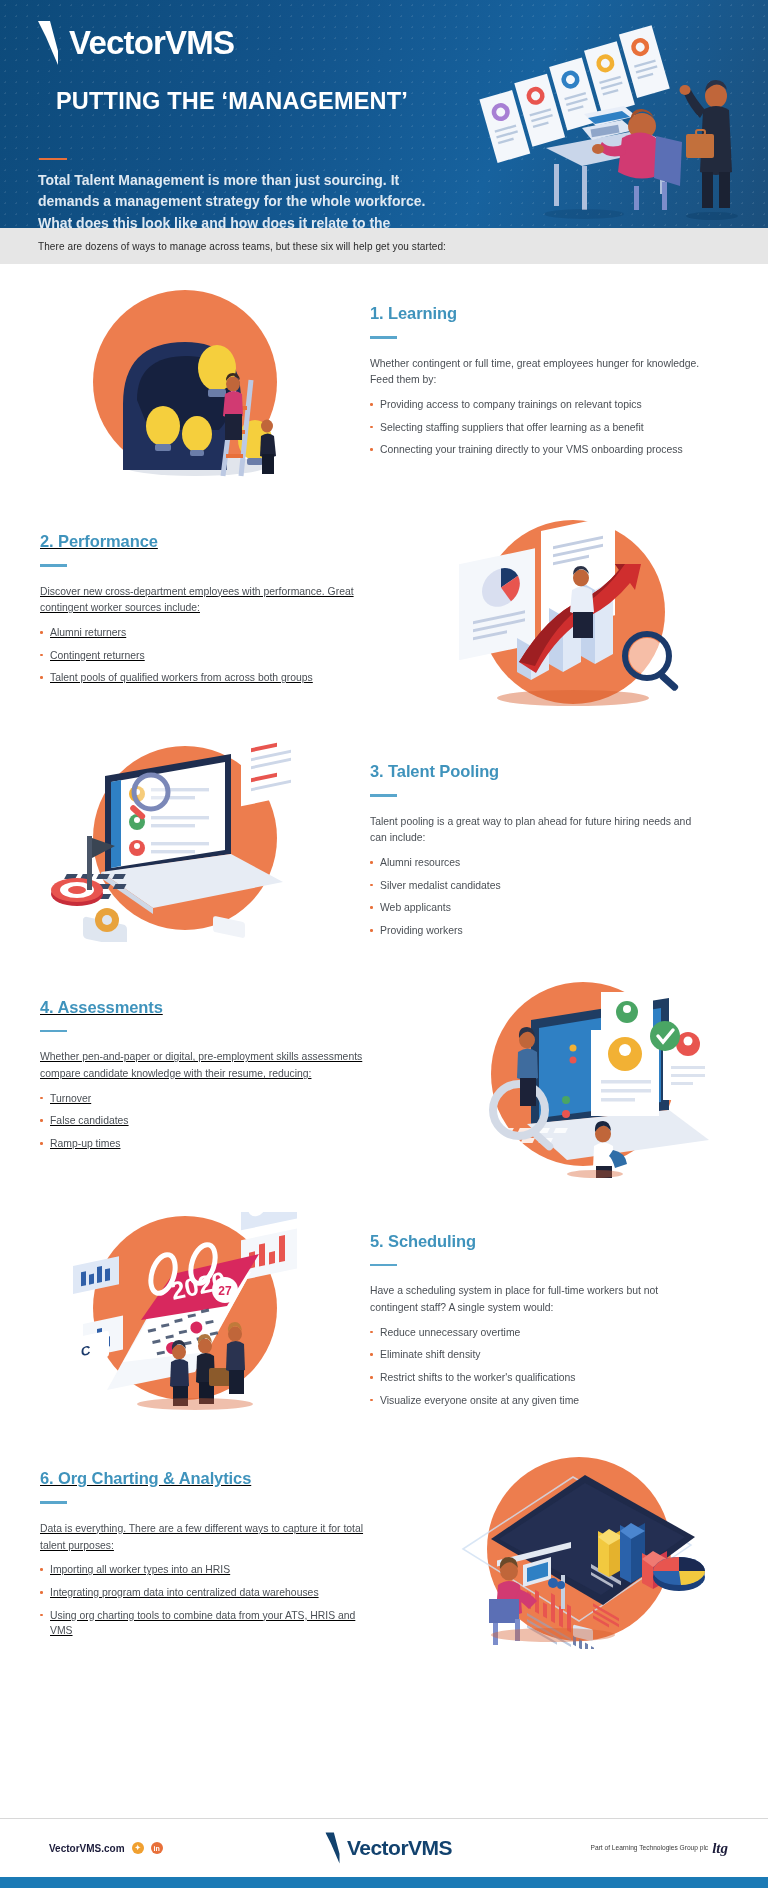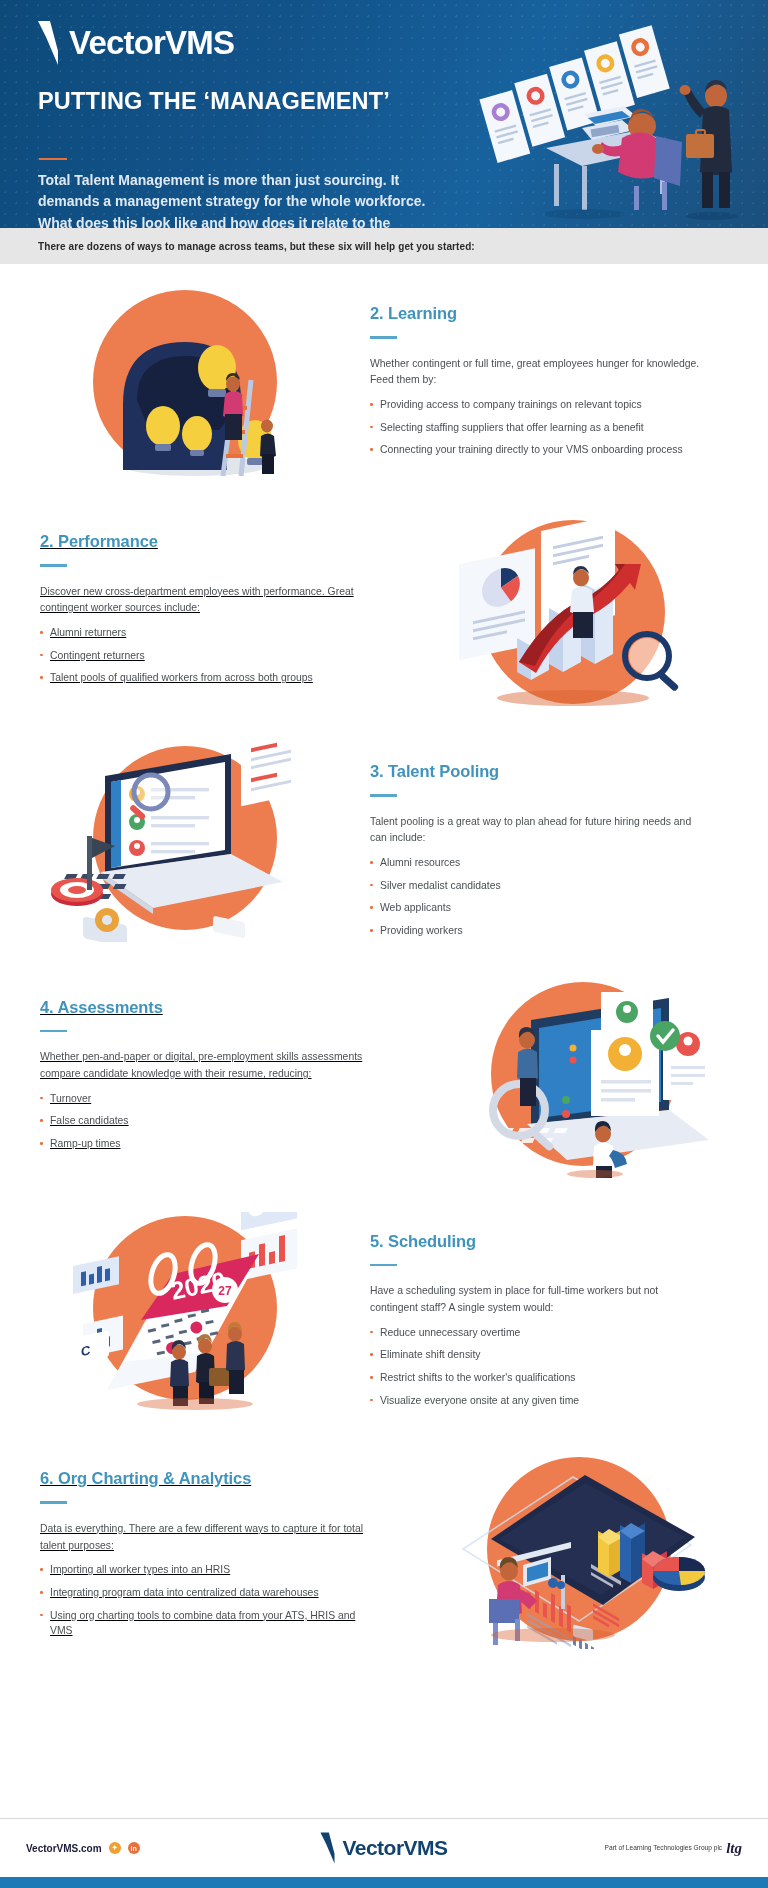--- a/index.html
+++ b/index.html
@@ -44,21 +44,21 @@
   .logo-text {
     color: #ffffff;
     font-size: 33px;
     font-weight: bold;
     letter-spacing: -0.8px;
     margin-left: -3px;
     font-family: "Liberation Sans", sans-serif;
   }
   .headline {
     position: absolute;
-    left: 38px; top: 86px;
+    left: 56px; top: 86px;
     color: #ffffff;
     font-size: 23.5px;
     font-weight: bold;
     line-height: 1.33;
     letter-spacing: 0.2px;
     max-width: 430px;
   }
   .headline .l2 { display: block; }
   .hr-accent {
     position: absolute;
@@ -84,21 +84,21 @@
   
   .intro-bar {
     height: 36px;
     background: #e6e6e6;
     display: flex;
     align-items: center;
     padding-left: 38px;
   }
   .intro-bar span {
     font-size: 10px;
-    font-weight: bold;
+    font-weight: normal;
     color: #2a2a2a;
     letter-spacing: 0.1px;
   }
 
   
   .section {
     display: flex;
     align-items: flex-start;
     padding: 0 30px;
     position: relative;
@@ -168,23 +168,24 @@
   
   .footer-divider {
     height: 1px;
     background: #d8d8d8;
     margin: 0 0 0 0;
   }
   .footer {
     height: 58px;
     display: flex;
     align-items: center;
-    padding: 0 26px;
+    padding: 0 40px;
     position: relative;
     background: #fff;
+    margin-left: 9px;
   }
   .f-left { display: flex; align-items: center; gap: 7px; }
   .f-site { font-size: 10px; font-weight: bold; color: #1b1b3a; }
   .soc {
     width: 12px; height: 12px; border-radius: 50%;
     display: inline-flex; align-items: center; justify-content: center;
     font-size: 7px; color: #fff; font-weight: bold;
   }
   .soc.tw { background: #f0a030; }
   .soc.li { background: #e8703a; }
@@ -360,21 +361,21 @@
         <path d="M181 97 q7 -10 14 -1 q-1 -7 -7 -7 q-7 0 -7 8Z" fill="#3a2a22"></path>
         <path d="M180 110 q9 -6 17 0 l1 22 q-10 4 -20 0Z" fill="#d13a72"></path>
         <rect x="180" y="130" width="17" height="26" fill="#1c2238"></rect>
 
         <ellipse cx="222" cy="142" rx="6" ry="6.5" fill="#c0663a"></ellipse>
         <path d="M216 152 q7 -5 13 0 l2 20 q-8 3 -16 0Z" fill="#1c2238"></path>
         <rect x="217" y="170" width="12" height="20" fill="#141a2b"></rect>
       </svg>
     </div>
     <div class="text-col">
-      <div class="sec-title">2. Learning</div>
+      <div class="sec-title">1. Learning</div>
       <div class="sec-rule"></div>
       <div class="sec-body">Whether contingent or full time, great employees hunger for knowledge. Feed them by:</div>
       <ul class="sec-list">
         <li>Providing access to company trainings on relevant topics</li>
         <li>Selecting staffing suppliers that offer learning as a benefit</li>
         <li>Connecting your training directly to your VMS onboarding process</li>
       </ul>
     </div>
   </div>
 

